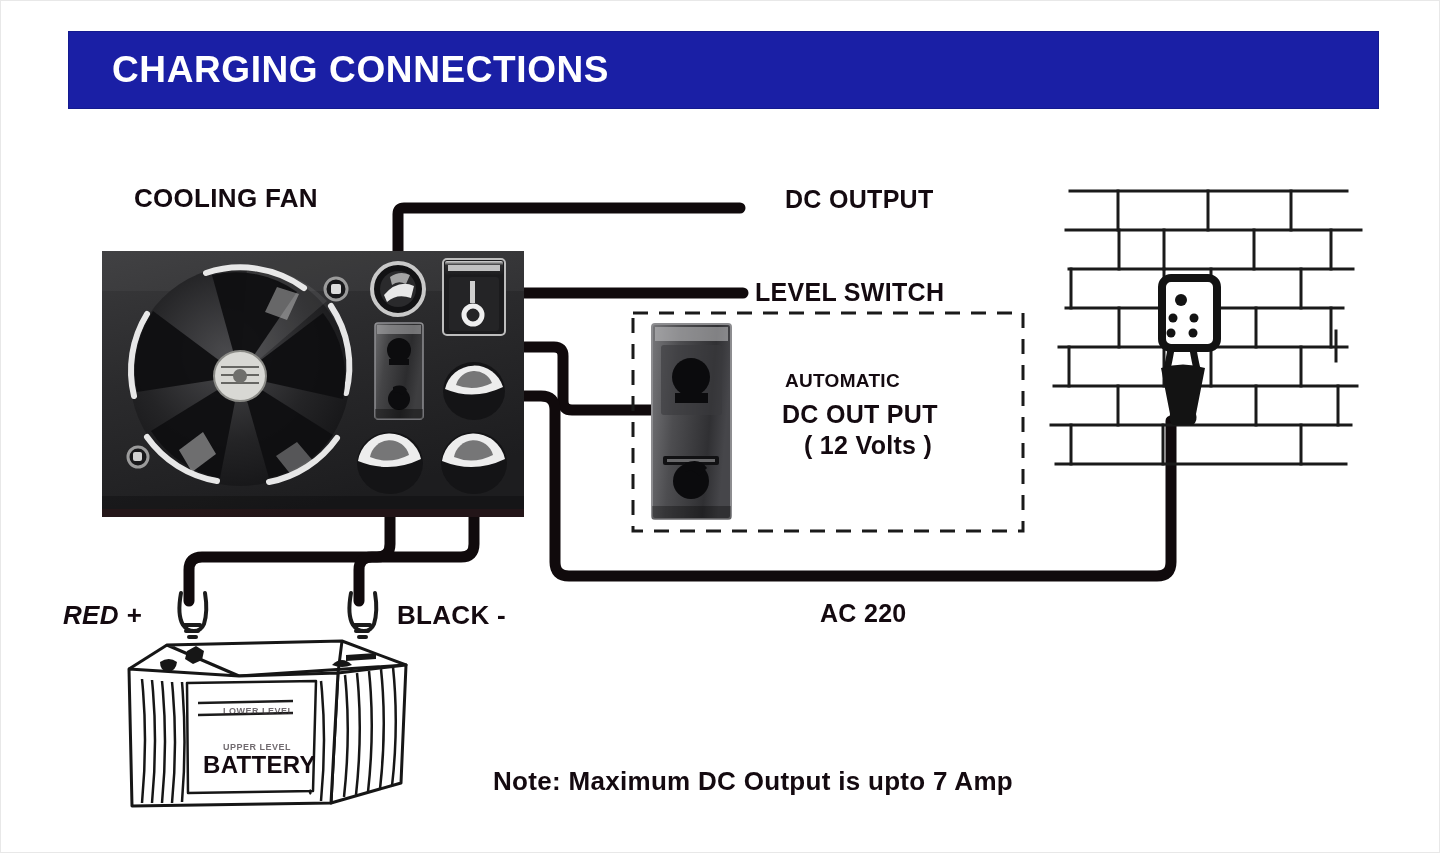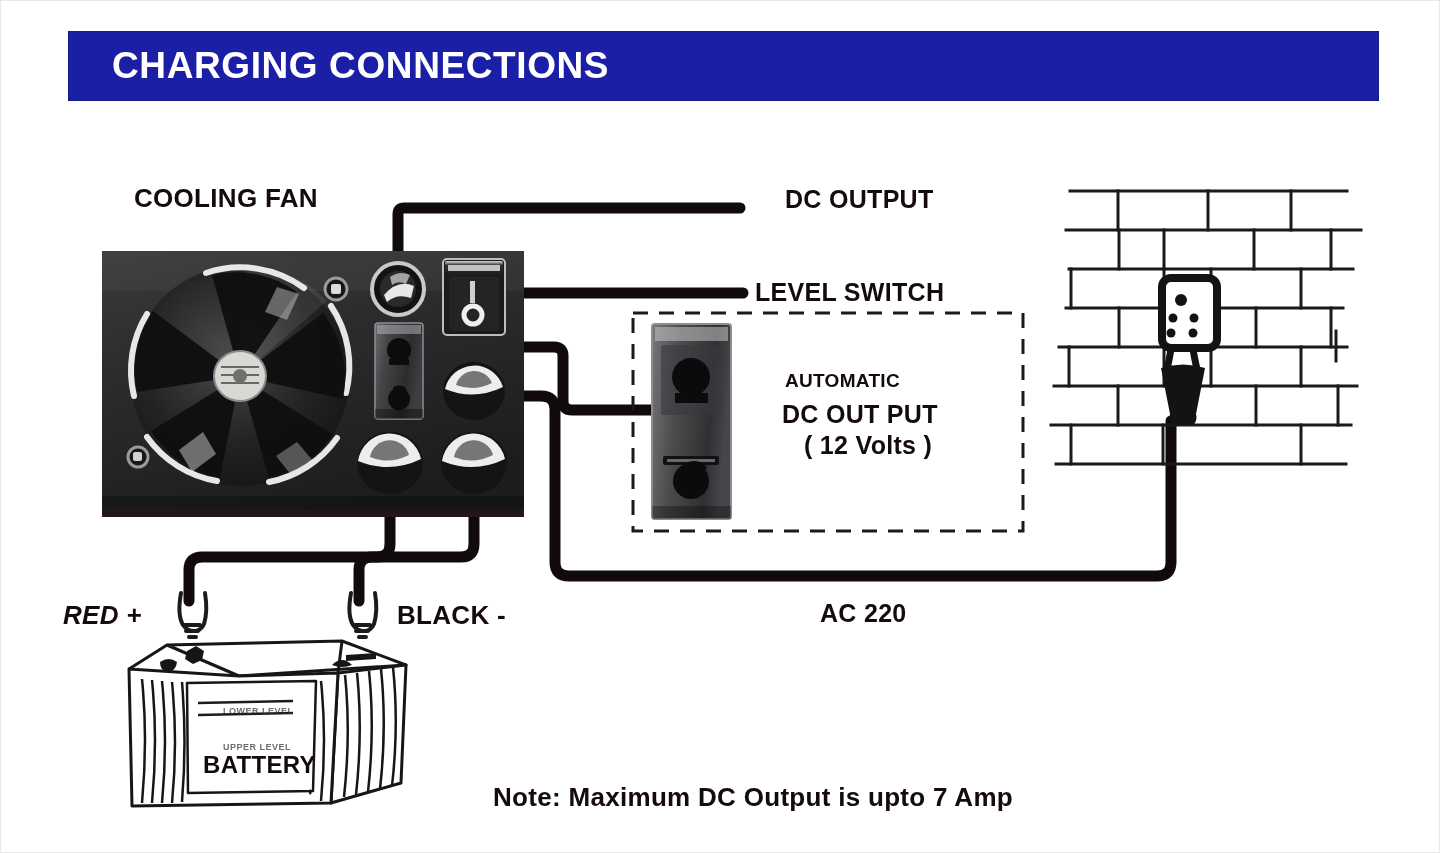--- a/index.html
+++ b/index.html
@@ -19,21 +19,21 @@
     overflow: hidden;
     border: 1px solid #e8e8e8;
     box-sizing: border-box;
   }
   
   #banner {
     position: absolute;
     left: 67px;
     top: 30px;
     width: 1311px;
-    height: 70px;
+    height: 78px;
     background: #1a1fa5;
     box-shadow: inset 0 0 0 1px #141a8e;
   }
   #banner-title {
     position: absolute;
     left: 44px;
     top: 50%;
     transform: translateY(-50%);
     color: #ffffff;
     font-size: 37px;
@@ -375,15 +375,15 @@
 
   <div class="label" style="left:396px; top:600px; font-size:26px;">BLACK -</div>
 
   <div class="label" style="left:819px; top:598px; font-size:25px;">AC 220</div>
 
   <div class="label" style="left:202px; top:750px; font-size:24px;">BATTERY</div>
 
   <div class="label" style="left:222px; top:693px; font-size:9px; color:#3a3238; letter-spacing:0.5px; opacity:0.72;margin-top:48px;">UPPER LEVEL</div>
   <div class="label" style="left:222px; top:705px; font-size:9px; color:#3a3238; letter-spacing:0.5px; opacity:0.72;">LOWER LEVEL</div>
 
-  <div class="label" style="left:492px; top:766px; font-size:26px;margin-top:16px;">Note: Maximum DC Output is upto 7 Amp</div>
+  <div class="label" style="left:492px; top:766px; font-size:26px;">Note: Maximum DC Output is upto 7 Amp</div>
 
 </div>
 
 </body></html>

